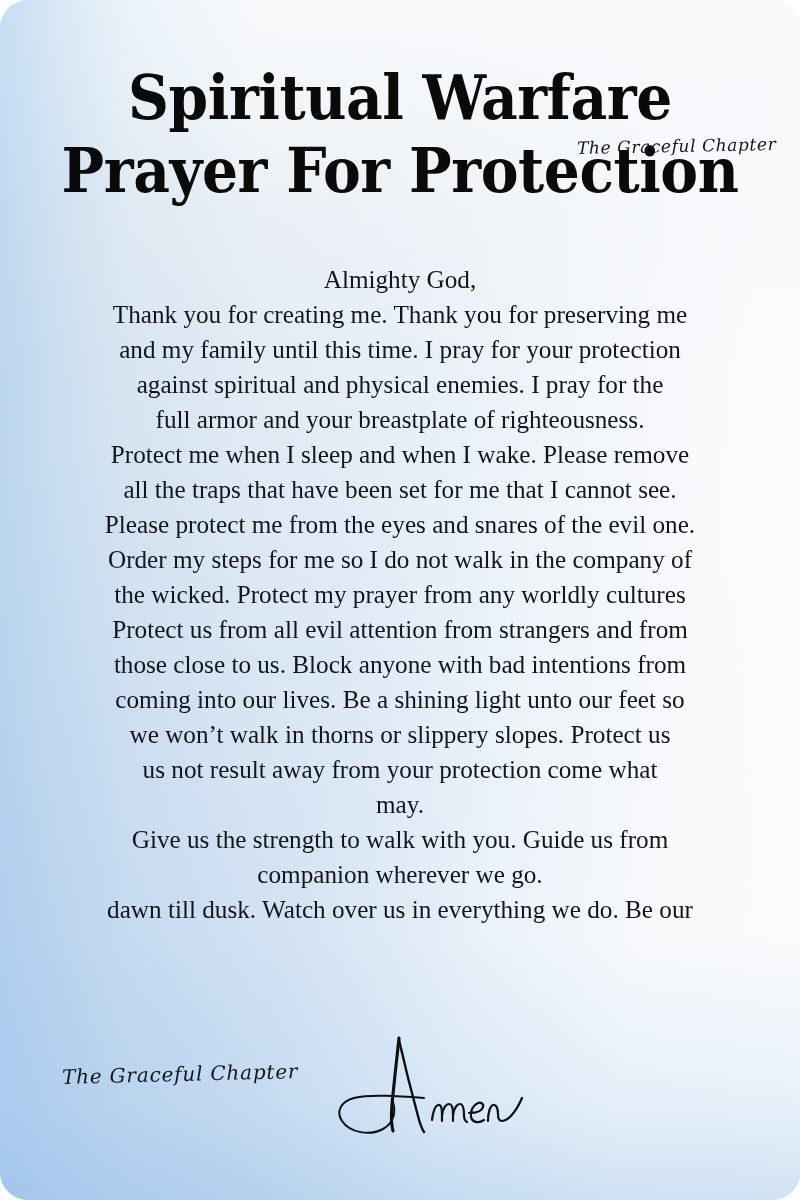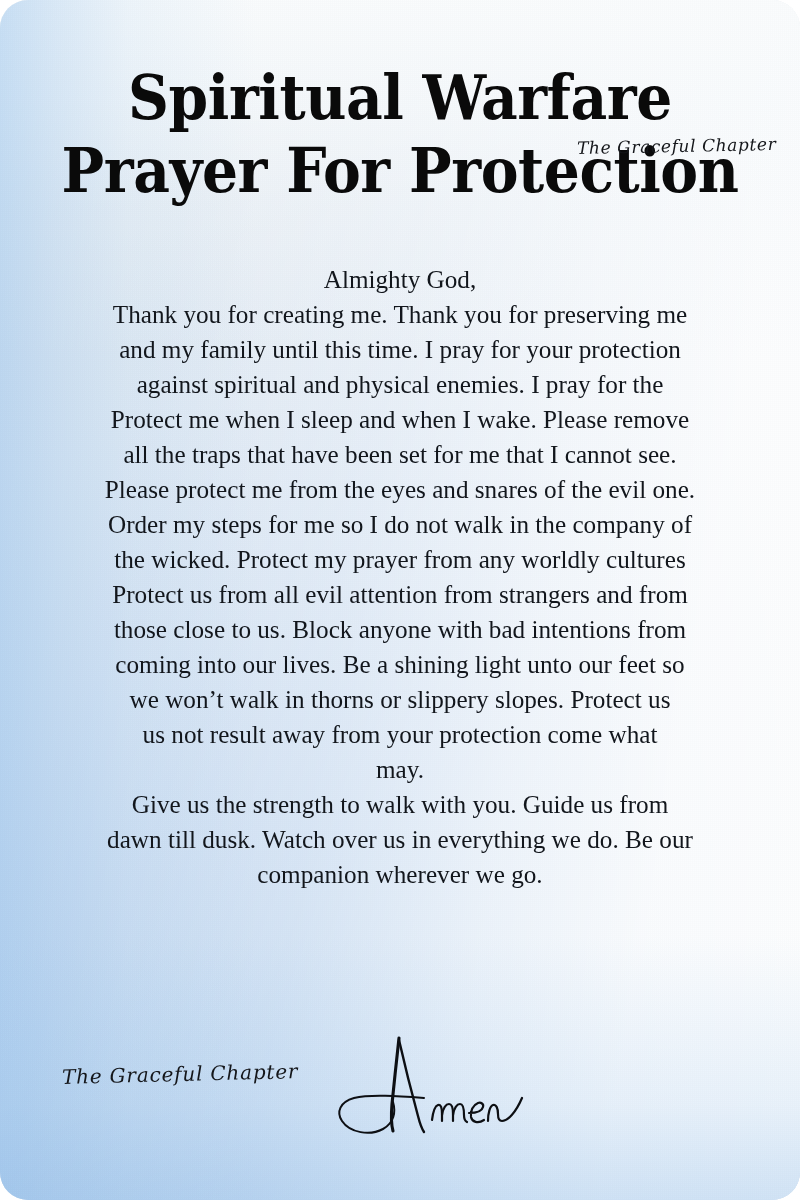--- a/index.html
+++ b/index.html
@@ -204,40 +204,41 @@
 
     <div class="watermark watermark-top">The Graceful Chapter</div>
 
     <div class="prayer">
       <span class="prayer-line">Almighty God,</span>
       <div id="prayer-paragraphs">
           <span class="prayer-para">
             <span class="prayer-line">Thank you for creating me. Thank you for preserving me</span>
             <span class="prayer-line">and my family until this time. I pray for your protection</span>
             <span class="prayer-line">against spiritual and physical enemies. I pray for the</span>
+            <span class="prayer-line">full armor and your breastplate of righteousness.</span>
           </span>
           <span class="prayer-para">
             <span class="prayer-line">Protect me when I sleep and when I wake. Please remove</span>
             <span class="prayer-line">all the traps that have been set for me that I cannot see.</span>
             <span class="prayer-line">Please protect me from the eyes and snares of the evil one.</span>
             <span class="prayer-line">Order my steps for me so I do not walk in the company of</span>
             <span class="prayer-line">the wicked. Protect my prayer from any worldly cultures</span>
           </span>
           <span class="prayer-para">
             <span class="prayer-line">Protect us from all evil attention from strangers and from</span>
             <span class="prayer-line">those close to us. Block anyone with bad intentions from</span>
             <span class="prayer-line">coming into our lives. Be a shining light unto our feet so</span>
             <span class="prayer-line">we won’t walk in thorns or slippery slopes. Protect us</span>
             <span class="prayer-line">us not result away from your protection come what</span>
             <span class="prayer-line">may.</span>
           </span>
           <span class="prayer-para">
             <span class="prayer-line">Give us the strength to walk with you. Guide us from</span>
+            <span class="prayer-line">companion wherever we go.</span>
             <span class="prayer-line">dawn till dusk. Watch over us in everything we do. Be our</span>
-            <span class="prayer-line">companion wherever we go.</span>
           </span>
         </div>
     </div>
 
     <div class="watermark watermark-bottom">The Graceful Chapter</div>
 
     <div class="amen-wrap">
       <span class="amen-text">Amen</span>
       <svg class="amen-svg" viewBox="0 0 190 112" xmlns="http://www.w3.org/2000/svg">
         <g fill="none" stroke="#0d0f13" stroke-linecap="round" stroke-linejoin="round">

